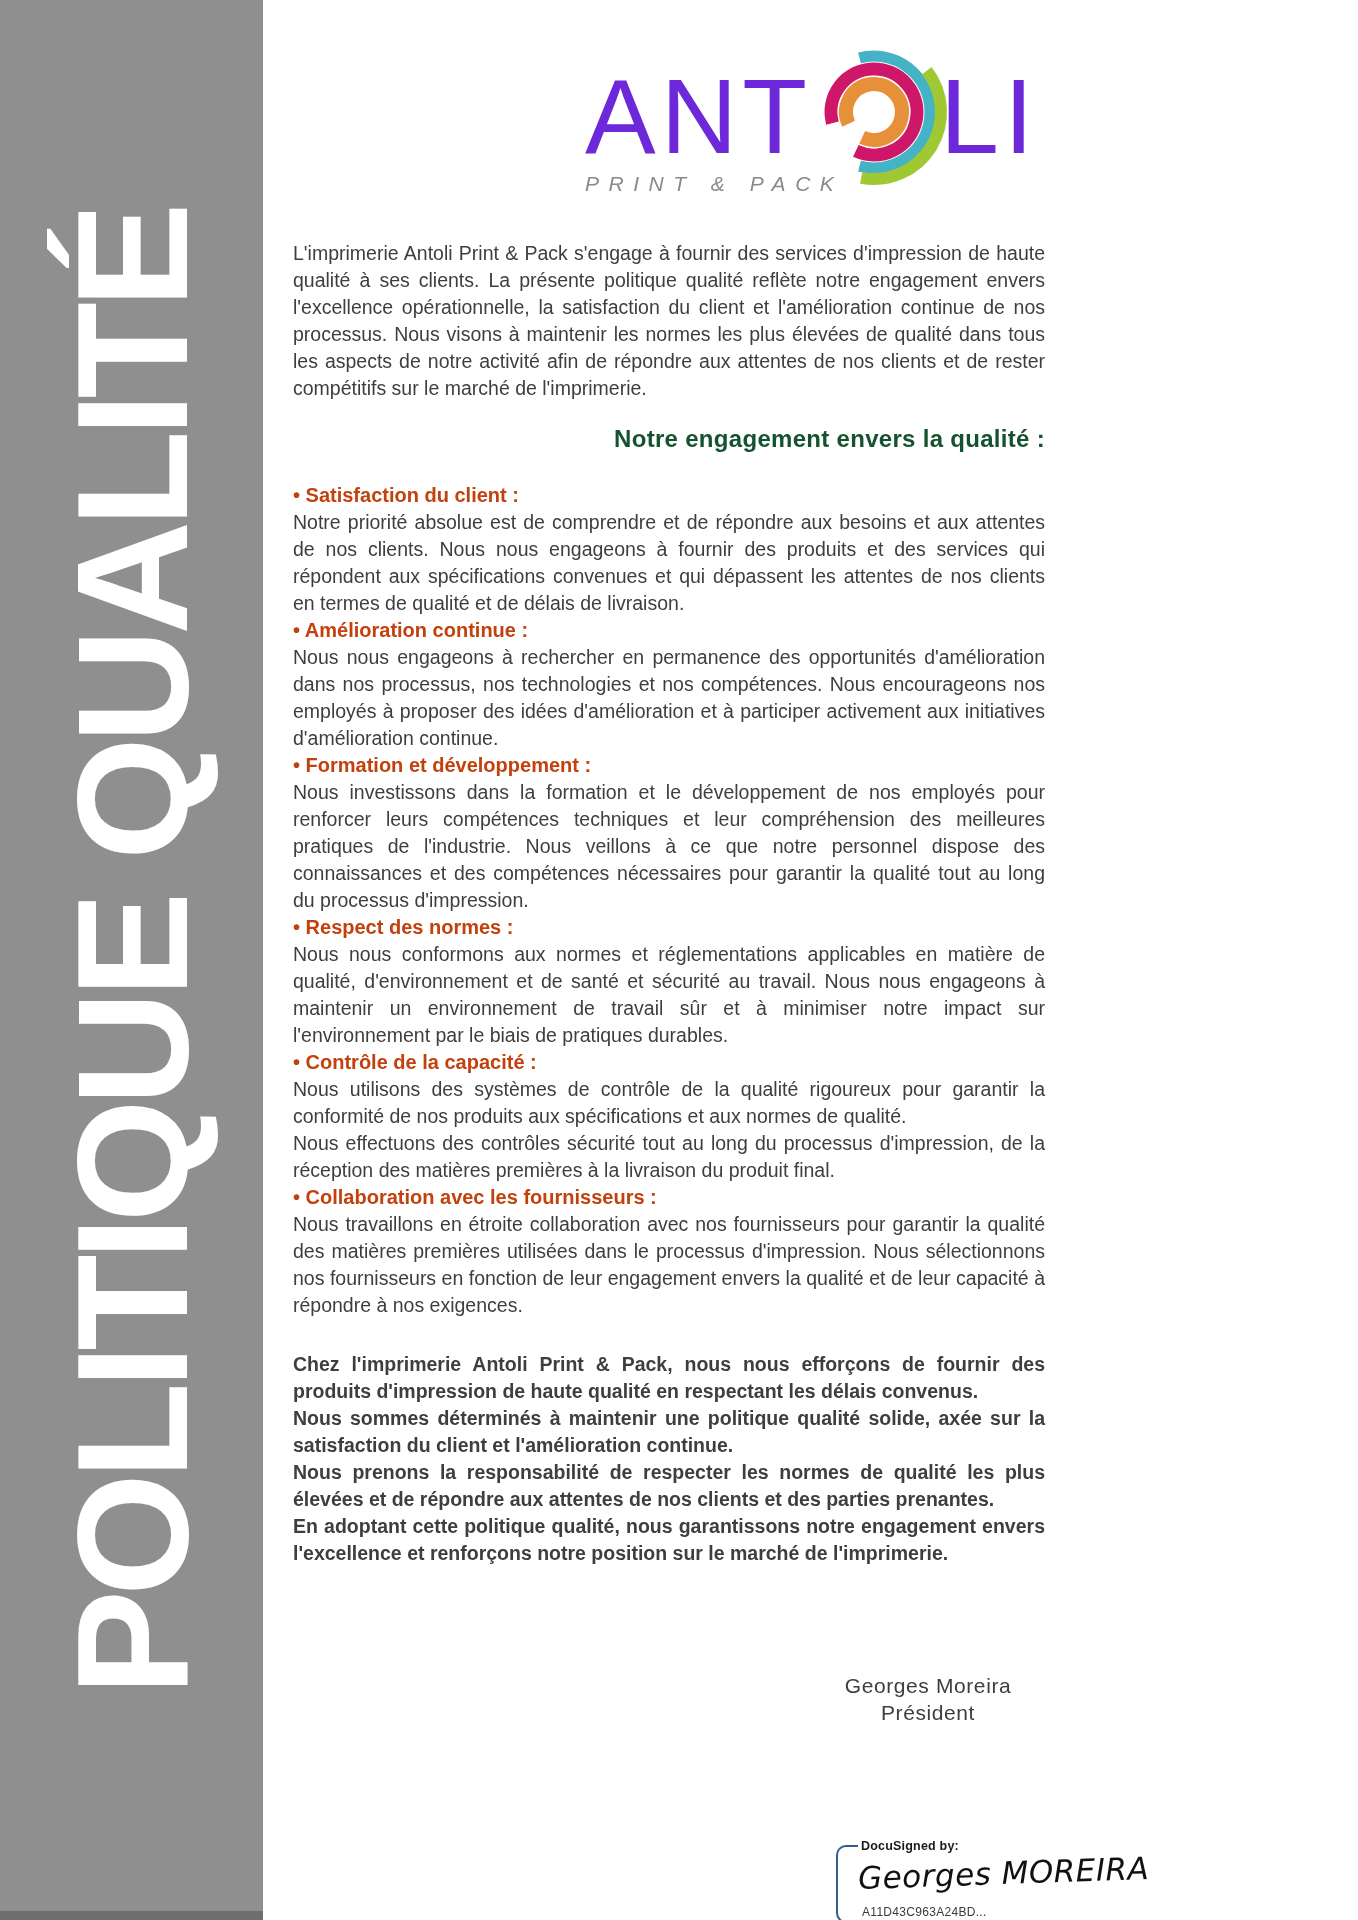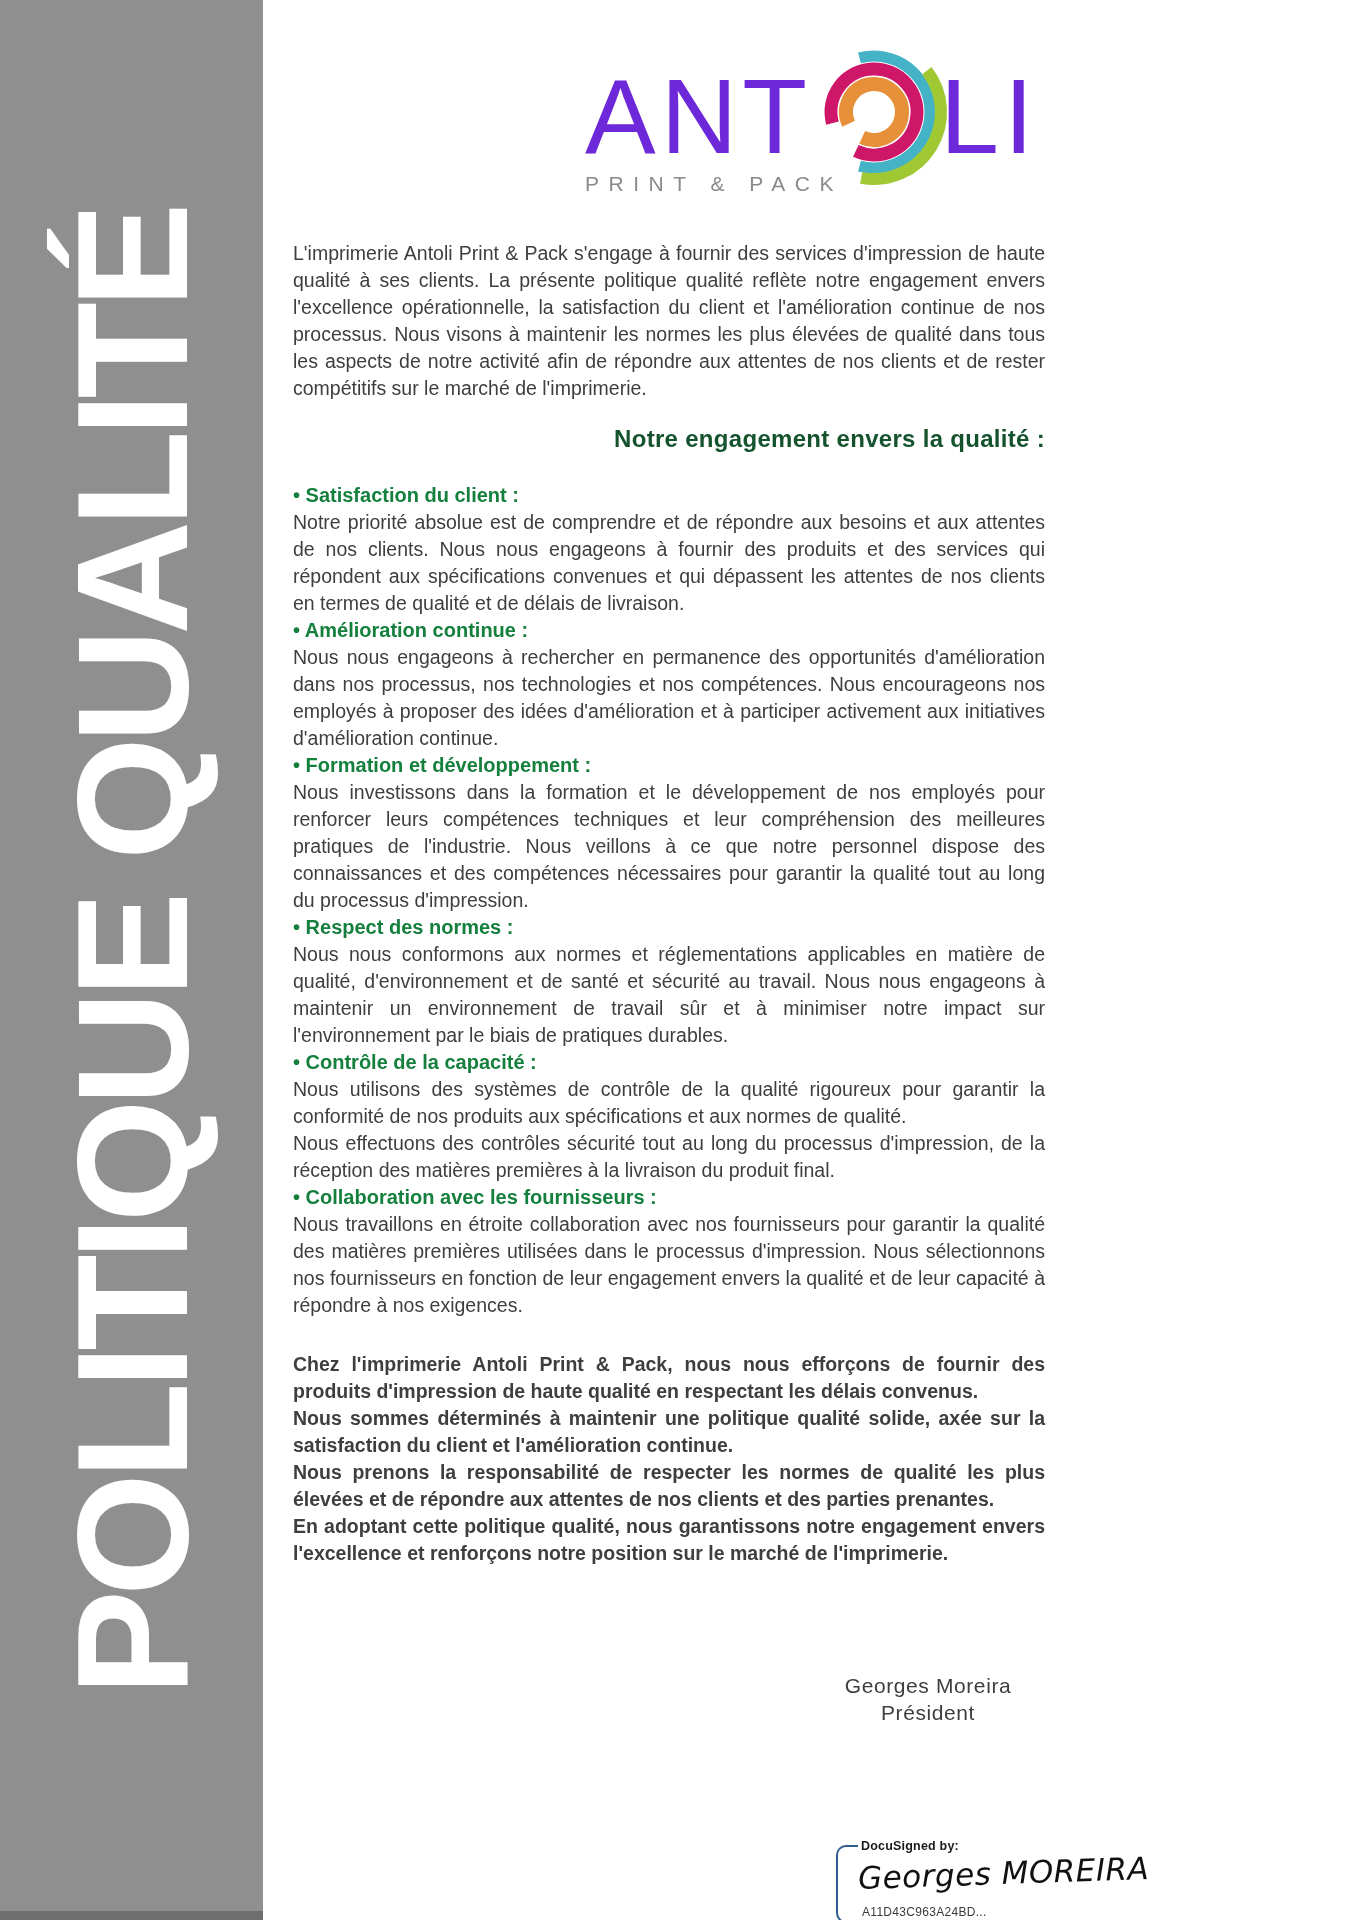--- a/index.html
+++ b/index.html
@@ -17,35 +17,35 @@
     color:#ffffff; font-weight:700; font-size:158px; letter-spacing:-6px;
     line-height:250px; text-align:center; white-space:nowrap;
     font-family:"Liberation Sans", sans-serif;
   }
 
   
   .logo { position:absolute; left:585px; top:46px; }
   .logo-word { display:flex; align-items:center; color:#6d28d9; font-size:106px; font-weight:500; letter-spacing:5px; line-height:140px; }
   .logo-o { position:relative; width:116px; height:140px; margin:0 4px 0 8px; }
   .logo-o svg { position:absolute; left:0; top:4px; overflow:visible; }
-  .logo-sub { margin-top:-14px; color:#8A8A8A; font-size:21px; font-weight:500; letter-spacing:9.5px; }
+  .logo-sub { margin-top:-14px; color:#8A8A8A; font-size:21px; font-weight:500; letter-spacing:9.5px;font-style:italic; }
 
   
   .content {
     position:absolute; left:293px; top:240px; width:752px;
     color:#3E3E3E; font-size:19.5px; line-height:27px; text-align:justify;
   }
   .content p { margin:0; }
   .intro { margin-bottom:0; }
   .heading {
     margin:20px 0 0 0; color:#14532d; font-size:24px; font-weight:700;
     letter-spacing:0.3px; line-height:34px; text-align:right;
   }
   .items { margin-top:26px; }
-  .item-label { color:#15803d; font-size:20px; font-weight:600; line-height:27px; text-align:left; }
+  .item-label { color:#c2410c; font-size:20px; font-weight:600; line-height:27px; text-align:left; }
   .closing { margin-top:32px;font-weight:bold; }
 
   
   .sig-block {
     position:absolute; left:818px; top:1672px; width:220px; text-align:center;
     color:#3E3E3E; font-size:21px; line-height:27px; letter-spacing:0.6px;
   }
 
   
   .docusign { position:absolute; left:836px; top:1837px; width:260px; height:96px; }

